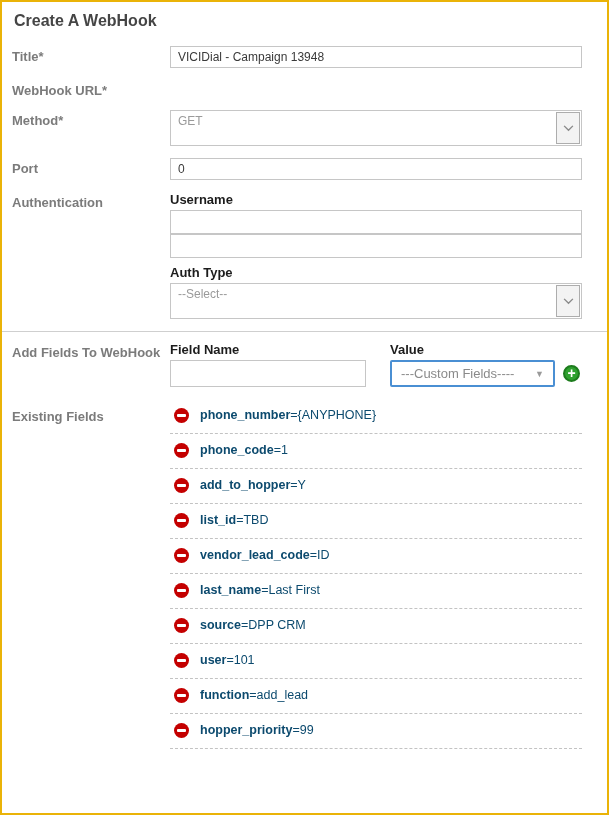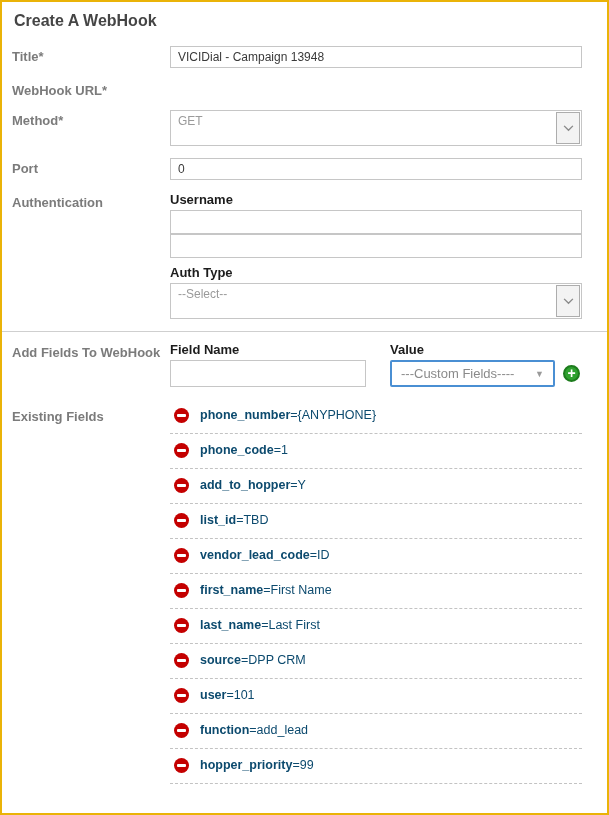--- a/index.html
+++ b/index.html
@@ -212,26 +212,20 @@
     <span><span class="fk">list_id</span><span class="fv">=TBD</span></span>
   </div>
 
   <div class="frow">
     <span class="minus-icon">
             <span class="bar"></span>
           </span>
     <span><span class="fk">vendor_lead_code</span><span class="fv">=ID</span></span>
   </div>
 
-  <div class="frow">
-    <span class="minus-icon">
-            <span class="bar"></span>
-          </span>
-    <span><span class="fk">first_name</span><span class="fv">=First Name</span></span>
-  </div>
 
   <div class="frow">
     <span class="minus-icon">
             <span class="bar"></span>
           </span>
     <span><span class="fk">last_name</span><span class="fv">=Last First</span></span>
   </div>
 
   <div class="frow">
     <span class="minus-icon">

